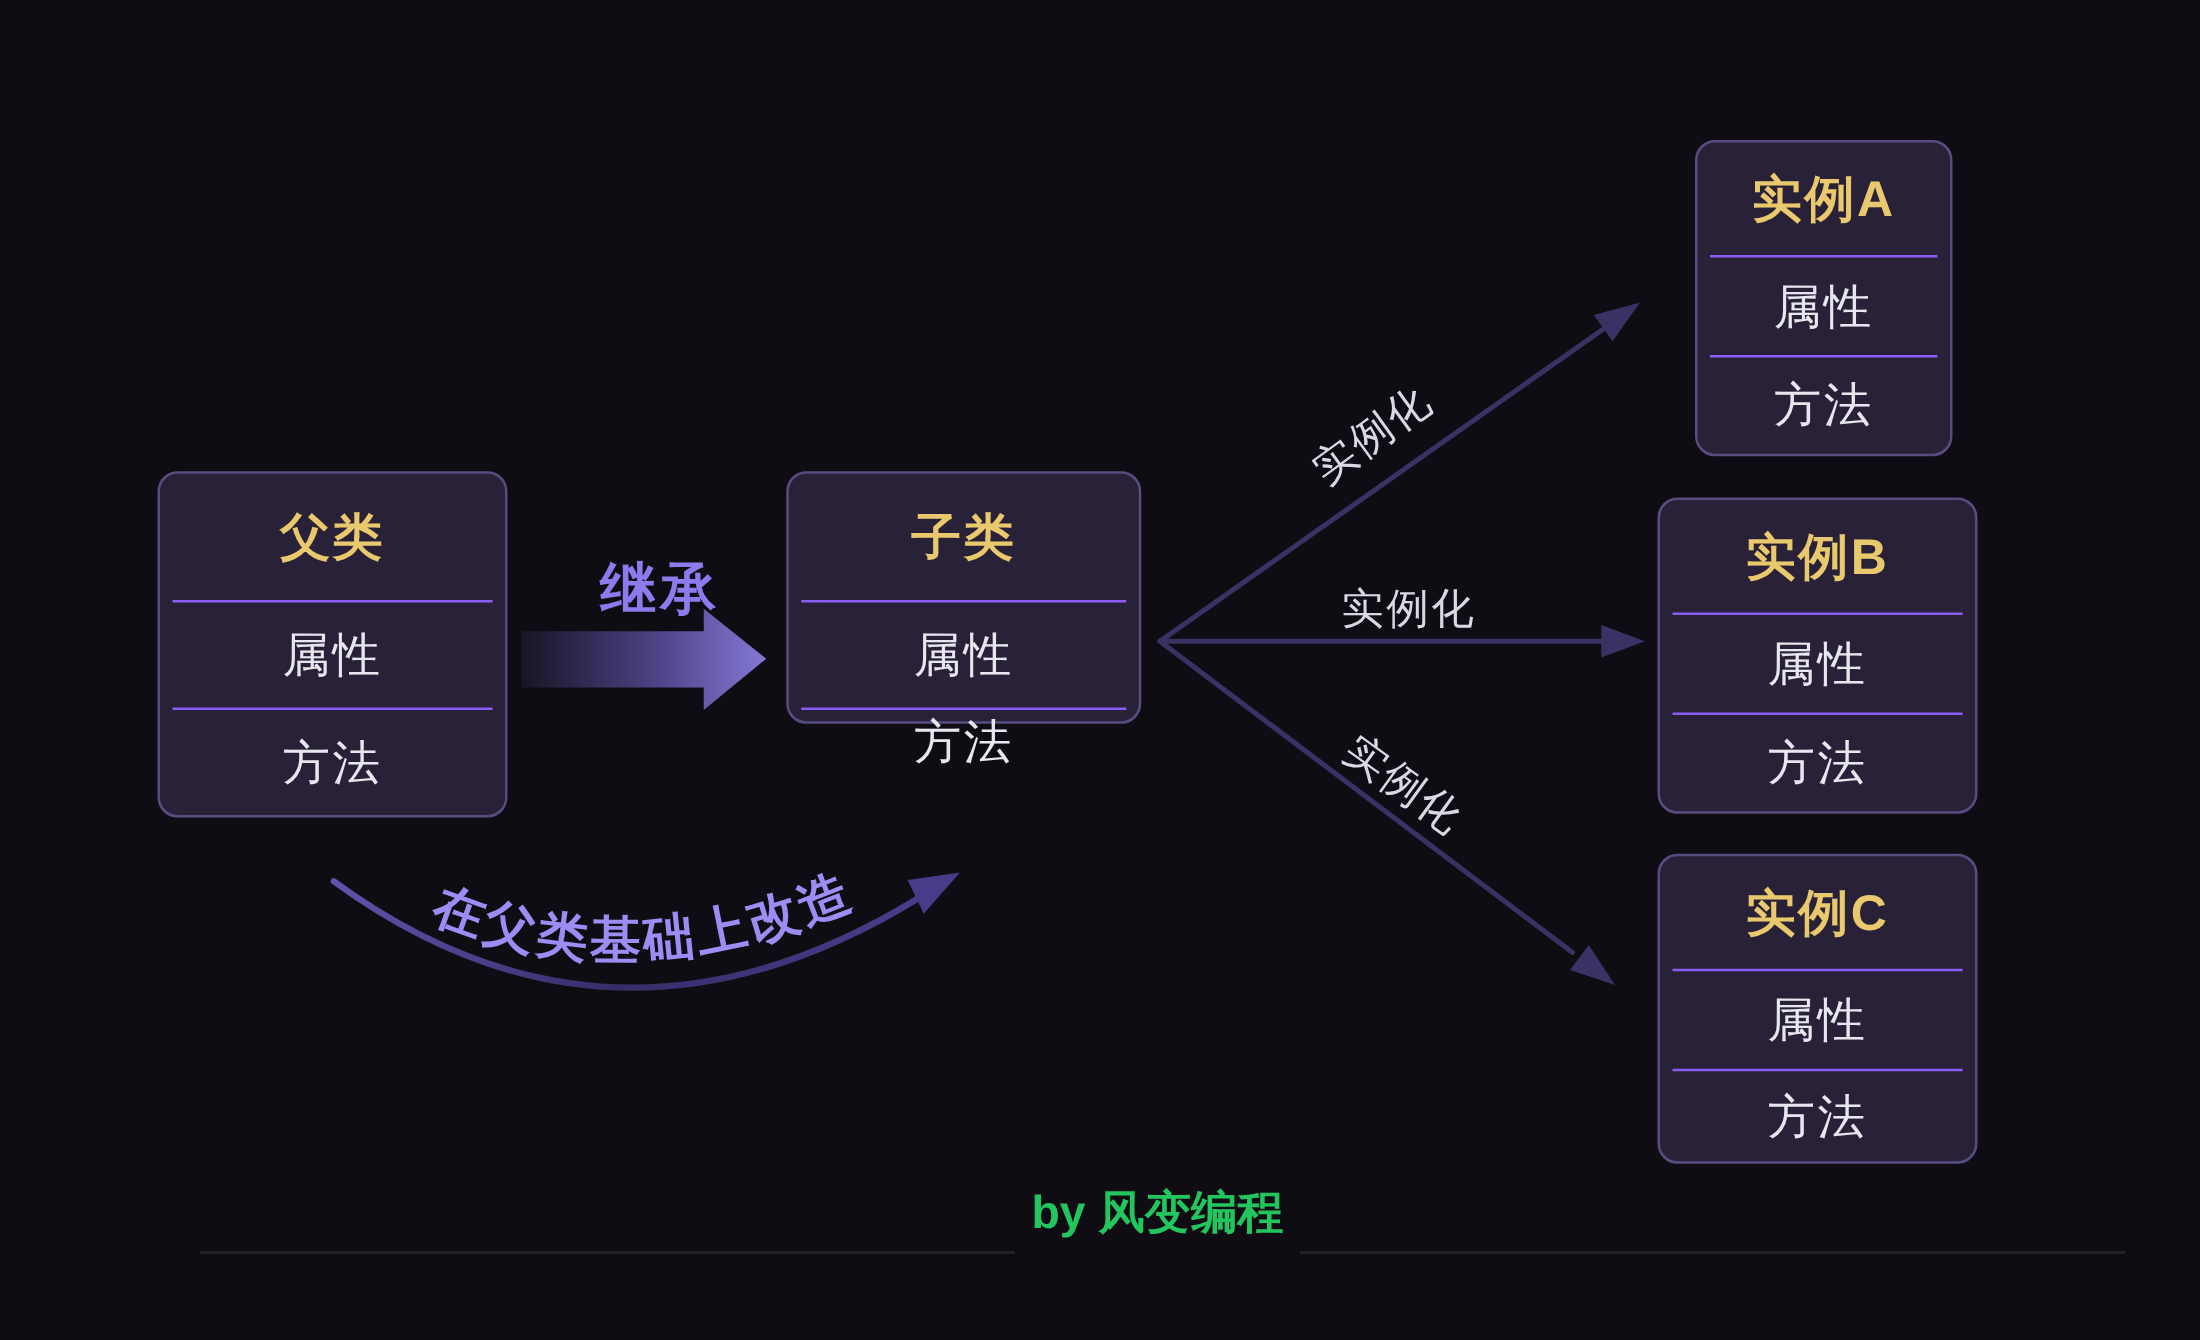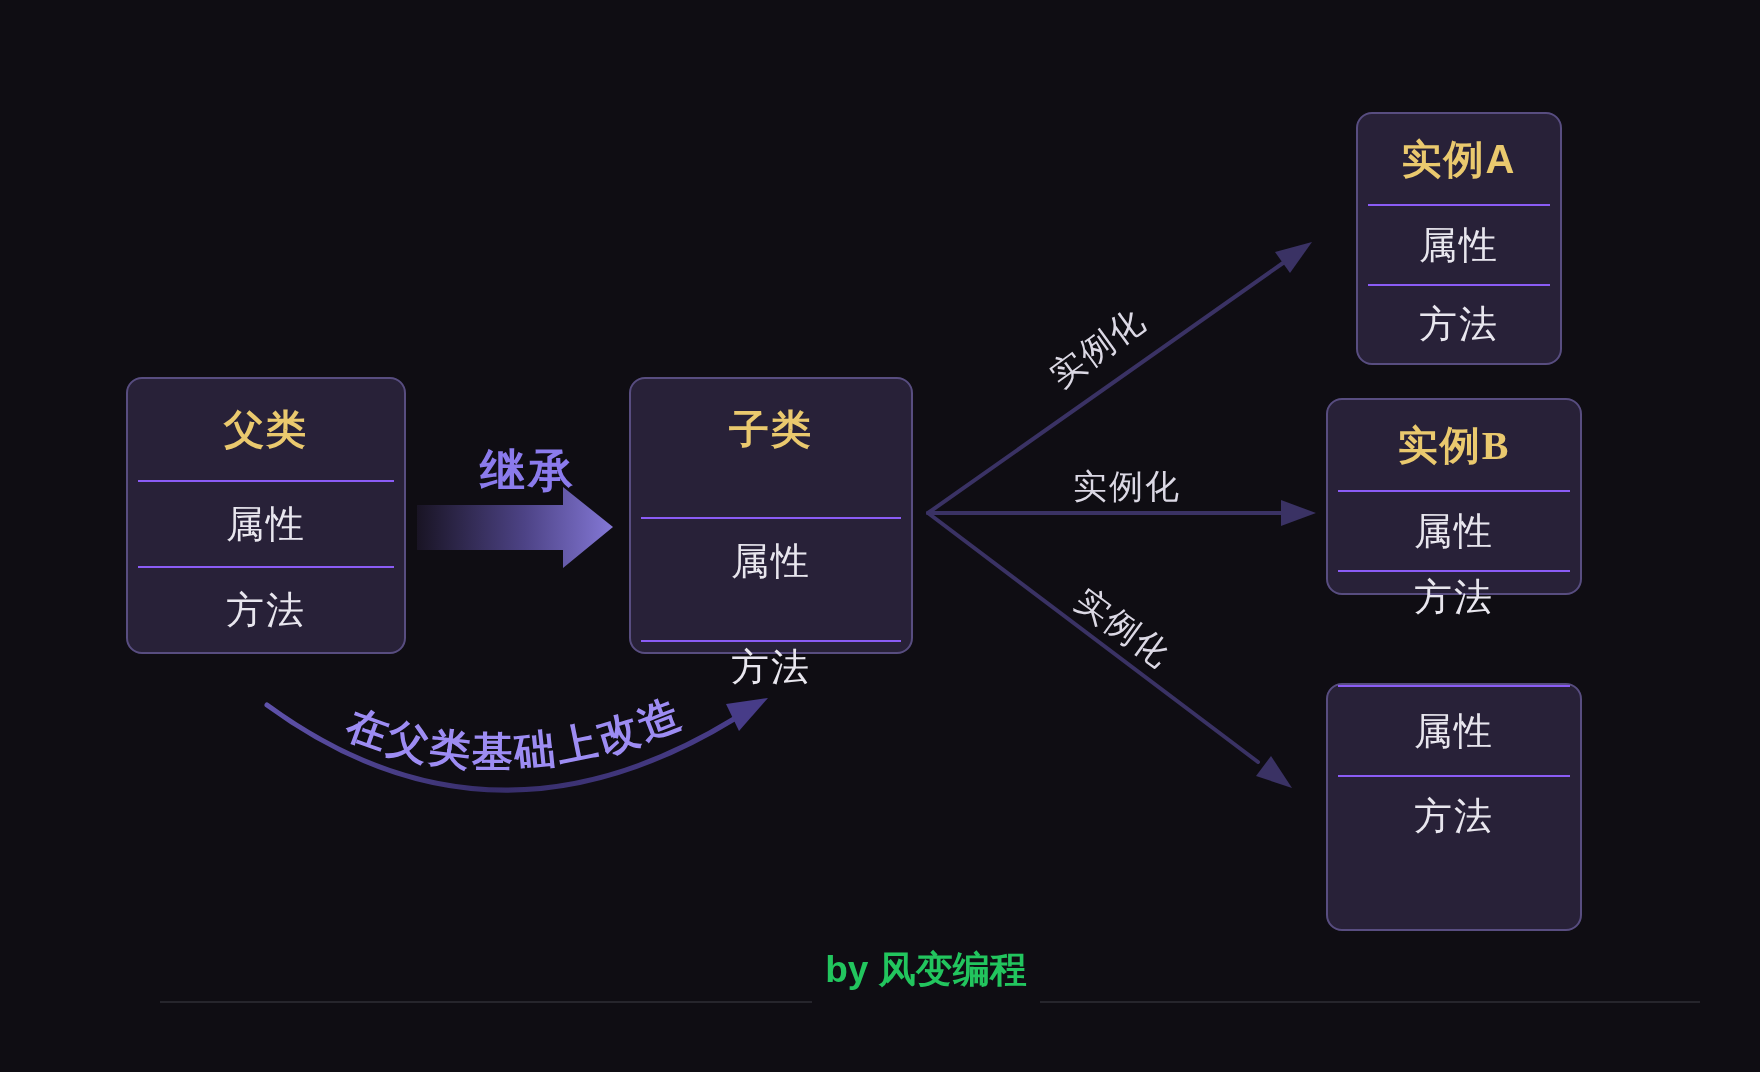--- a/index.html
+++ b/index.html
@@ -46,23 +46,23 @@
     letter-spacing: 2px;
   }
   .cell.row {
     color: #e8e6ee;
     font-size: 38px;
     font-weight: 400;
     letter-spacing: 2px;
     border-top: 2px solid #8b5cf6;
   }
   #parent-box { left: 126px; top: 377px; width: 280px; height: 277px; }
-  #child-box  { left: 629px; top: 377px; width: 284px; height: 277px; gap: 37px; }
+  #child-box  { left: 629px; top: 377px; width: 284px; height: 202px; }
   #instance-a { left: 1326px; top: 112px; width: 206px; height: 253px; margin-left: 30px; }
-  #instance-b { left: 1326px; top: 398px; width: 256px; height: 197px; font-family: Liberation Serif, serif; }
+  #instance-b { left: 1326px; top: 398px; width: 256px; height: 253px; }
   #instance-c { left: 1326px; top: 683px; width: 256px; height: 248px; }
   
   .edge-label {
     position: absolute;
     color: #dbd8e4;
     font-size: 34px;
     font-weight: 500;
     letter-spacing: 2px;
     white-space: nowrap;
     transform: translate(-50%, -50%);
@@ -156,20 +156,21 @@
     <div class="cell row">方法</div>
   </div>
 
   <div class="class-box small" id="instance-b">
     <div class="cell title">实例B</div>
     <div class="cell row">属性</div>
     <div class="cell row">方法</div>
   </div>
 
   <div class="class-box small" id="instance-c">
+    <div class="cell title">实例C</div>
     <div class="cell row">属性</div>
     <div class="cell row">方法</div>
   </div>
 
   <div id="label-inherit">继承</div>
   <div class="edge-label" id="label-instantiate-a">实例化</div>
   <div class="edge-label" id="label-instantiate-b">实例化</div>
   <div class="edge-label" id="label-instantiate-c">实例化</div>
 
   <div class="footer-line" id="footer-line-left"></div>

